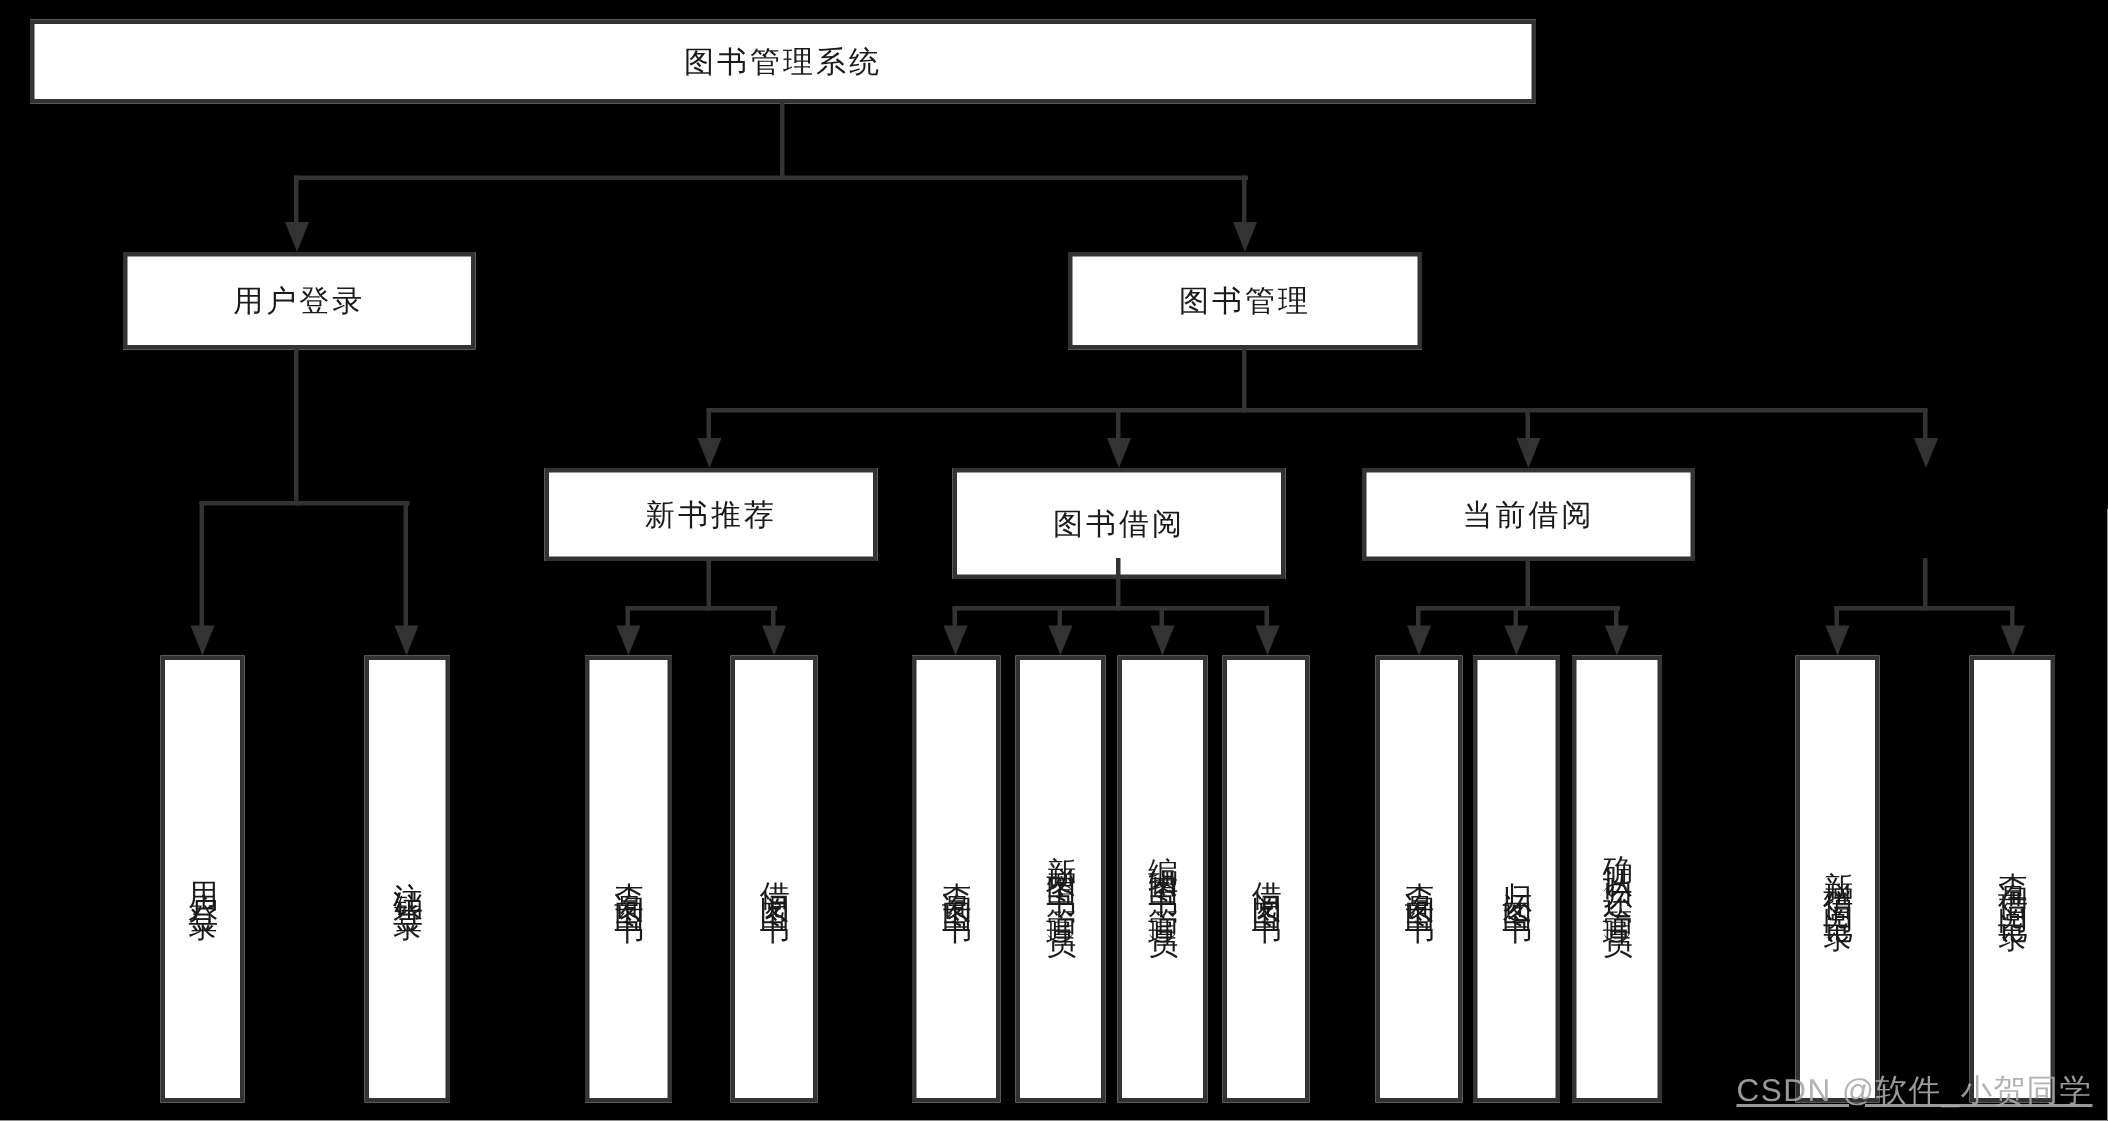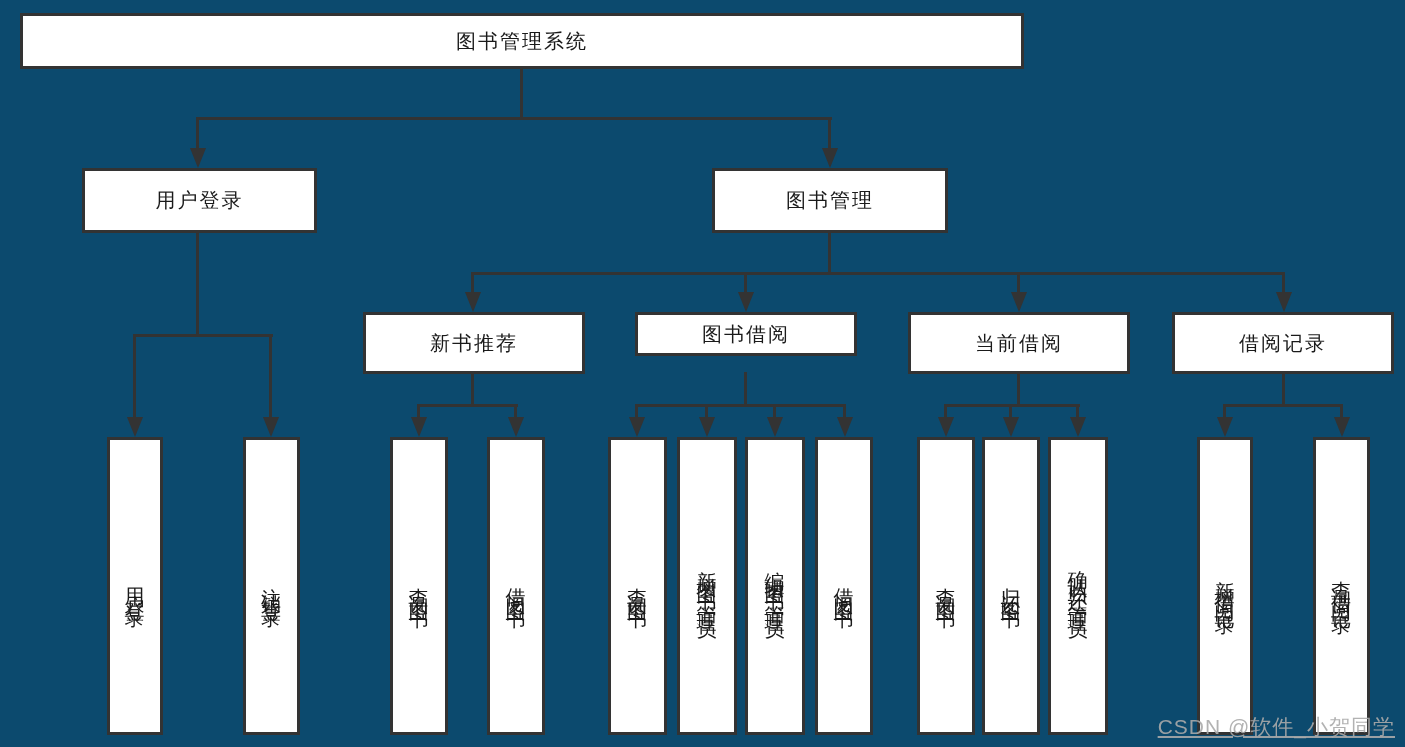--- a/index.html
+++ b/index.html
@@ -1,18 +1,18 @@
 <!DOCTYPE html>
 <html><head>
 <meta charset="utf-8">
 <style>
   html,body { margin:0; padding:0; background:#ffffff; }
   .stage {
     position:relative; width:1405px; height:747px;
-    background:#0c4a6e; overflow:hidden;
+    background:#000000; overflow:hidden;
     font-family:"Liberation Sans", sans-serif;
   }
   .box {
     position:absolute; box-sizing:border-box;
     border:3px solid #333333; background:#ffffff;
     display:flex; align-items:center; justify-content:center;
     color:#1a1a1a;
   }
   .box.h { font-size:20px; letter-spacing:2px; white-space:nowrap; }
   .box.v span {
@@ -45,28 +45,25 @@
   <div class="box h" style="left:82px; top:168px; width:235px; height:65px;">
     <span>用户登录</span>
   </div>
   <div class="box h" style="left:363px; top:312px; width:222px; height:62px;">
     <span>新书推荐</span>
   </div>
 
   <div class="box h" style="left:712px; top:168px; width:236px; height:65px;">
     <span>图书管理</span>
   </div>
-  <div class="box h" style="left:635px; top:312px; width:222px; height:44px;">
+  <div class="box h" style="left:635px; top:312px; width:222px; height:74px;">
     <span>图书借阅</span>
   </div>
   <div class="box h" style="left:908px; top:312px; width:222px; height:62px;align-items:center;">
     <span>当前借阅</span>
-  </div>
-  <div class="box h" style="left:1172px; top:312px; width:222px; height:62px;">
-    <span>借阅记录</span>
   </div>
 
   <div class="box v" style="left:107px; top:437px; width:56px; height:298px;">
     <span>用户登录</span>
   </div>
   <div class="box v" style="left:243px; top:437px; width:57px; height:298px;">
     <span>注销登录</span>
   </div>
 
   <div class="box v" style="left:390px; top:437px; width:58px; height:298px;">

